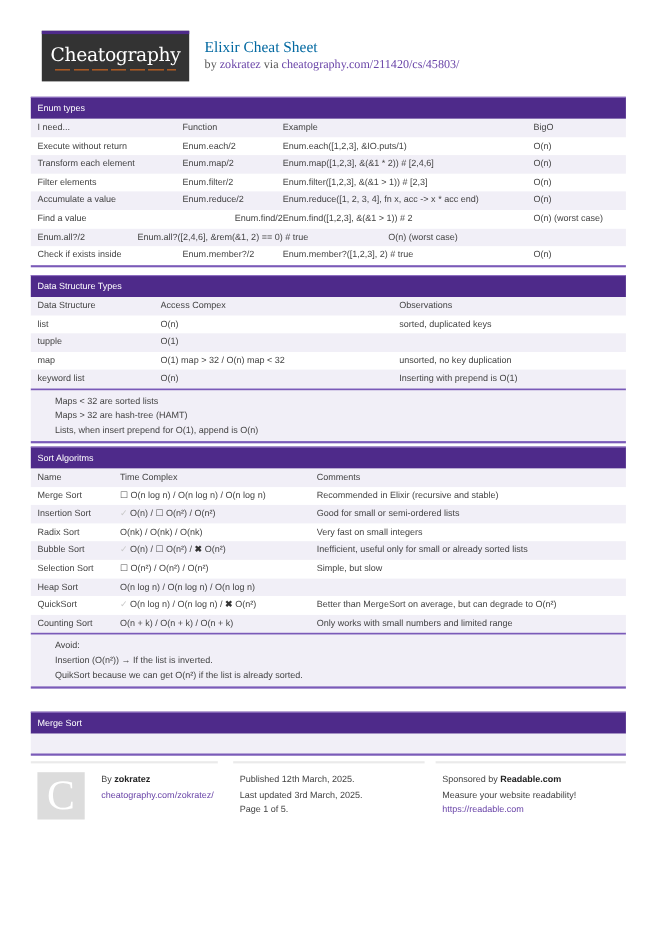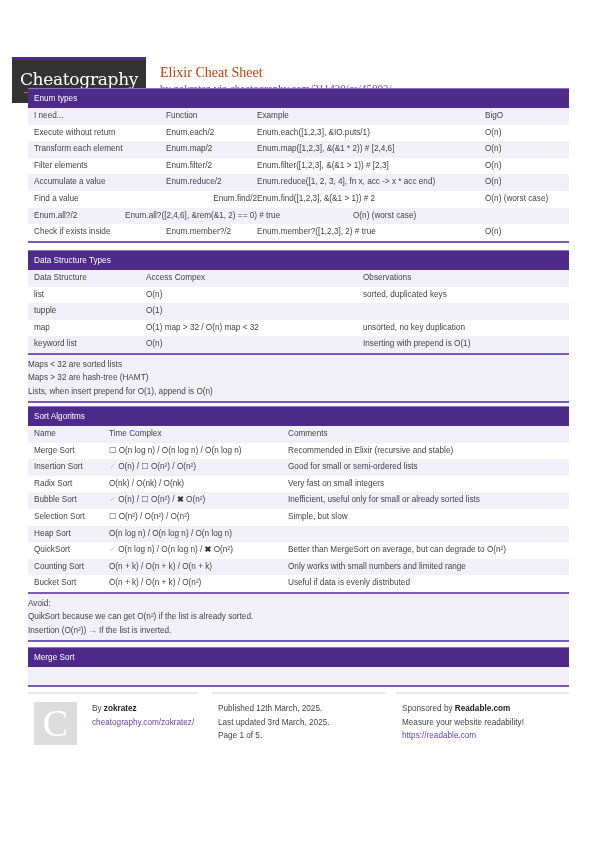--- a/index.html
+++ b/index.html
@@ -1,35 +1,35 @@
 <!DOCTYPE html>
 <html><head>
   <meta charset="utf-8">
   <style>
     * { box-sizing: border-box; margin: 0; padding: 0; }
     html, body { width: 600px; height: 849px; background: #ffffff; overflow: hidden; }
     body { font-family: "Liberation Sans", sans-serif; color: #444; font-size: 8.2px; position: relative; }
 
-    .header { position: absolute; left: 12px; top: 28px; width: 550px; height: 46px; margin-top: 29px; }
+    .header { position: absolute; left: 38px; top: 28px; width: 550px; height: 46px; }
     .logo { position: absolute; left: 0; top: 0; width: 134px; height: 46px; background: #333333; border-top: 3px solid #4e2a8a; }
     .logo-text { position: absolute; left: 0; right: 0; top: 9px; text-align: center; color: #fff; font-family: "DejaVu Serif", "Liberation Serif", serif; font-size: 17px; letter-spacing: -0.3px; }
     .logo-underline { position: absolute; left: 12px; right: 12px; top: 32px; height: 1px; background: repeating-linear-gradient(90deg, #d9691e 0 14px, transparent 14px 17px); }
     .title-block { position: absolute; left: 148px; top: 8px; }
-    .doc-title { font-family: "Liberation Serif", serif; font-size: 14px; color: #c2410c; }
+    .doc-title { font-family: "Liberation Serif", serif; font-size: 14px; color: #0369a1; }
     .doc-sub { font-family: "Liberation Serif", serif; font-size: 11px; color: #555; margin-top: 1px; }
     .doc-sub a { color: #6a45a8; text-decoration: none; }
 
     .section { position: absolute; left: 28px; width: 541px; }
     .sec-head { height: 20px; background: #4e2a8a; color: #fff; font-size: 8.2px; padding: 0 6px; line-height: 20px; border-top: 1px solid #8e6fc0; }
     .row { display: flex; height: 16.6px; line-height: 16.6px; padding: 0 6px; }
     .row:nth-child(odd) { background: #f1eff7; }
     .row:nth-child(even) { background: #ffffff; }
     .rows { border-bottom: 2px solid #7a5ab8; }
     .cell { white-space: nowrap; overflow: hidden; }
-    .note { background: #f1eff7; padding: 3px 6px 3px 0; border-bottom: 2px solid #7a5ab8; }
+    .note { background: #f1eff7; padding: 3px 6px 3px 22px; border-bottom: 2px solid #7a5ab8; }
     .note-line { height: 13.5px; line-height: 13.5px; }
     .empty-body { height: 20px; background: #f1eff7; border-bottom: 2px solid #7a5ab8; }
 
     .sym-check { color: #c8c8c8; }
     .sym-box { color: #555; }
     .sym-x { color: #333; font-weight: bold; }
 
     .footer { position: absolute; left: 28px; top: 692px; width: 541px; height: 60px; }
     .fcol { position: absolute; top: 0; border-top: 2px solid #eaeaea; padding-top: 8px; }
     .fline { height: 13.5px; line-height: 13.5px; font-size: 8.2px; color: #444; }
@@ -183,30 +183,25 @@
       <div class="row">
         <div class="cell" style="width: 75px;">QuickSort</div>
         <div class="cell" style="width: 179px;"><span class="sym-check">✓ </span><span>O(n log n) / O(n log n) / </span><span class="sym-x">✖ </span><span>O(n²)</span></div>
         <div class="cell" style="width: 275px;">Better than MergeSort on average, but can degrade to O(n²)</div>
       </div>
       <div class="row">
         <div class="cell" style="width: 75px;">Counting Sort</div>
         <div class="cell" style="width: 179px;"><span>O(n + k) / O(n + k) / O(n + k)</span></div>
         <div class="cell" style="width: 275px;">Only works with small numbers and limited range</div>
       </div>
-      <div class="row">
-        <div class="cell" style="width: 75px;">Bucket Sort</div>
-        <div class="cell" style="width: 179px;"><span>O(n + k) / O(n + k) / O(n²)</span></div>
-        <div class="cell" style="width: 275px;">Useful if data is evenly distributed</div>
-      </div>
     </div>
   <div class="note" id="sort-notes">
       <div class="note-line">Avoid:</div>
+      <div class="note-line">Insertion (O(n²)) → If the list is inverted.</div>
       <div class="note-line">QuikSort because we can get O(n²) if the list is already sorted.</div>
-      <div class="note-line">Insertion (O(n²)) → If the list is inverted.</div>
     </div>
 </div>
 
 <div class="section" style="top:647px;">
   <div class="sec-head">Merge Sort</div>
   <div class="empty-body"></div>
 </div>
 
 <div class="footer">
   <div class="fcol" style="left:0; width:170px; height:60px;">

